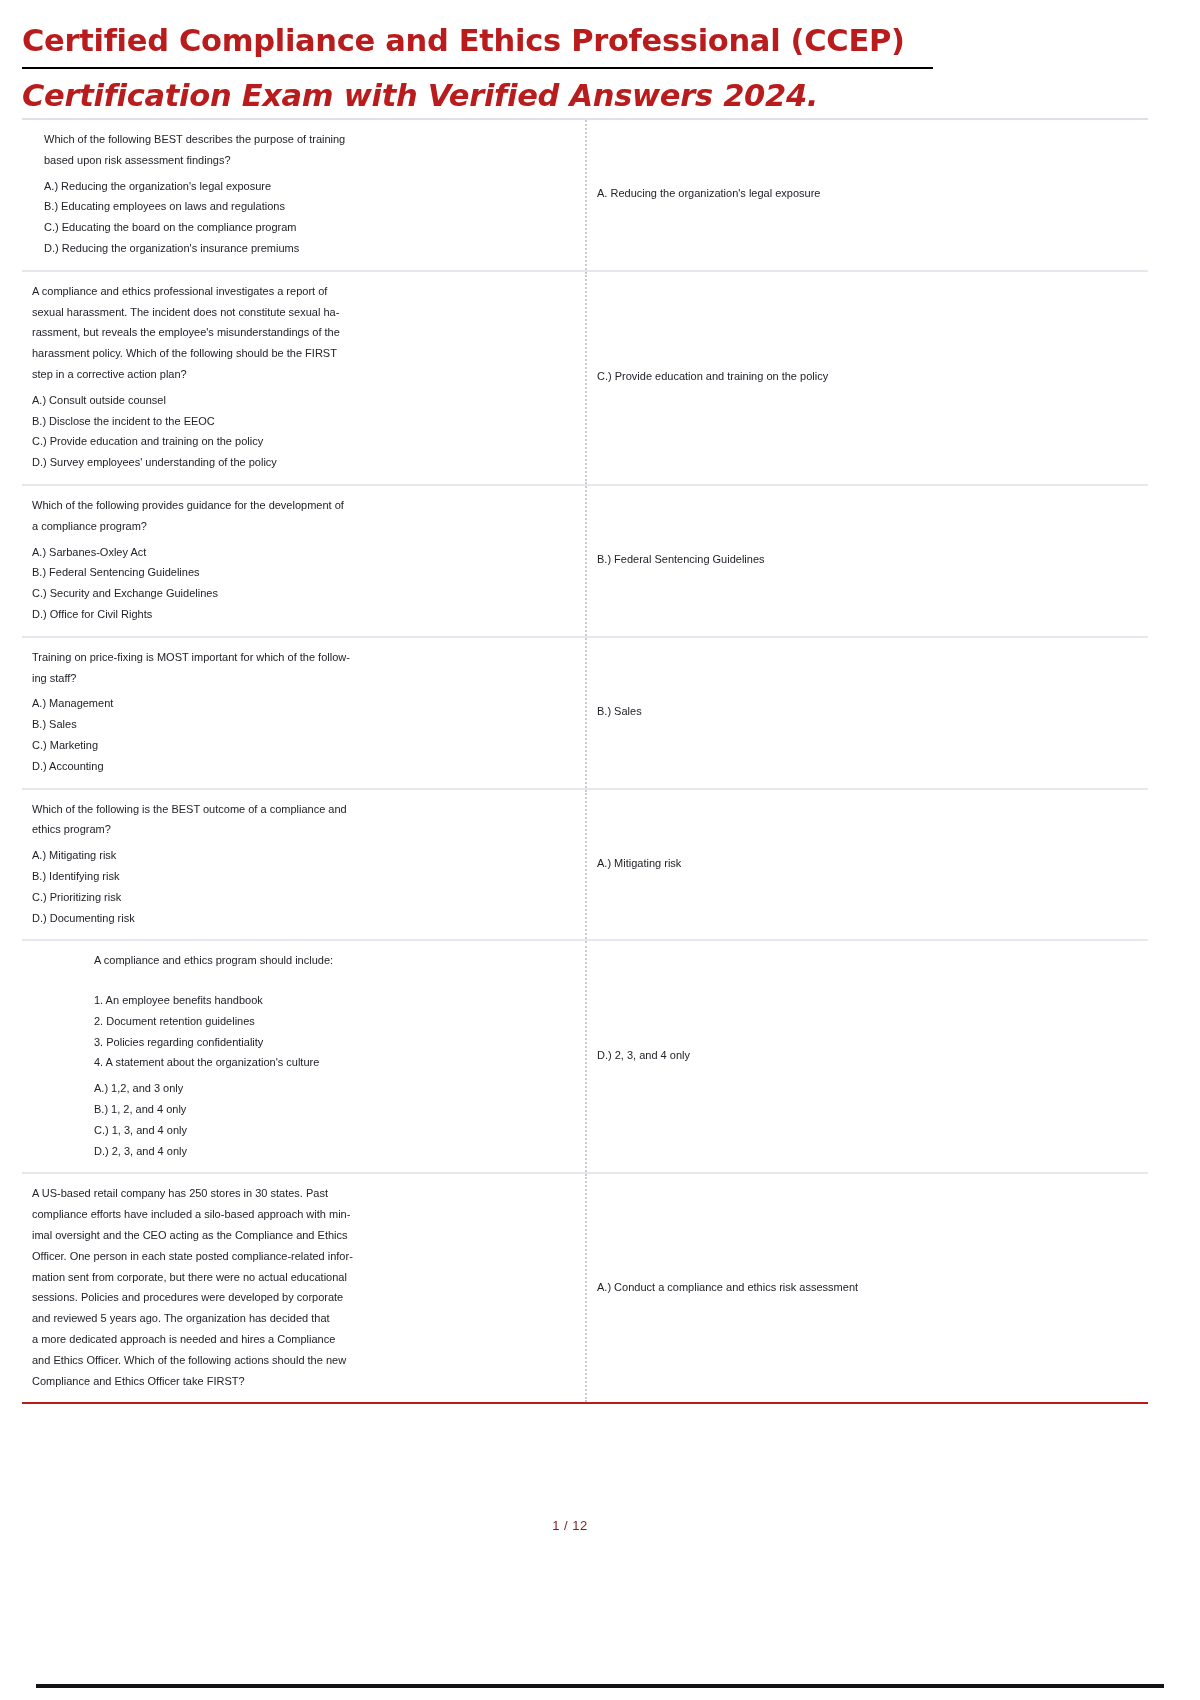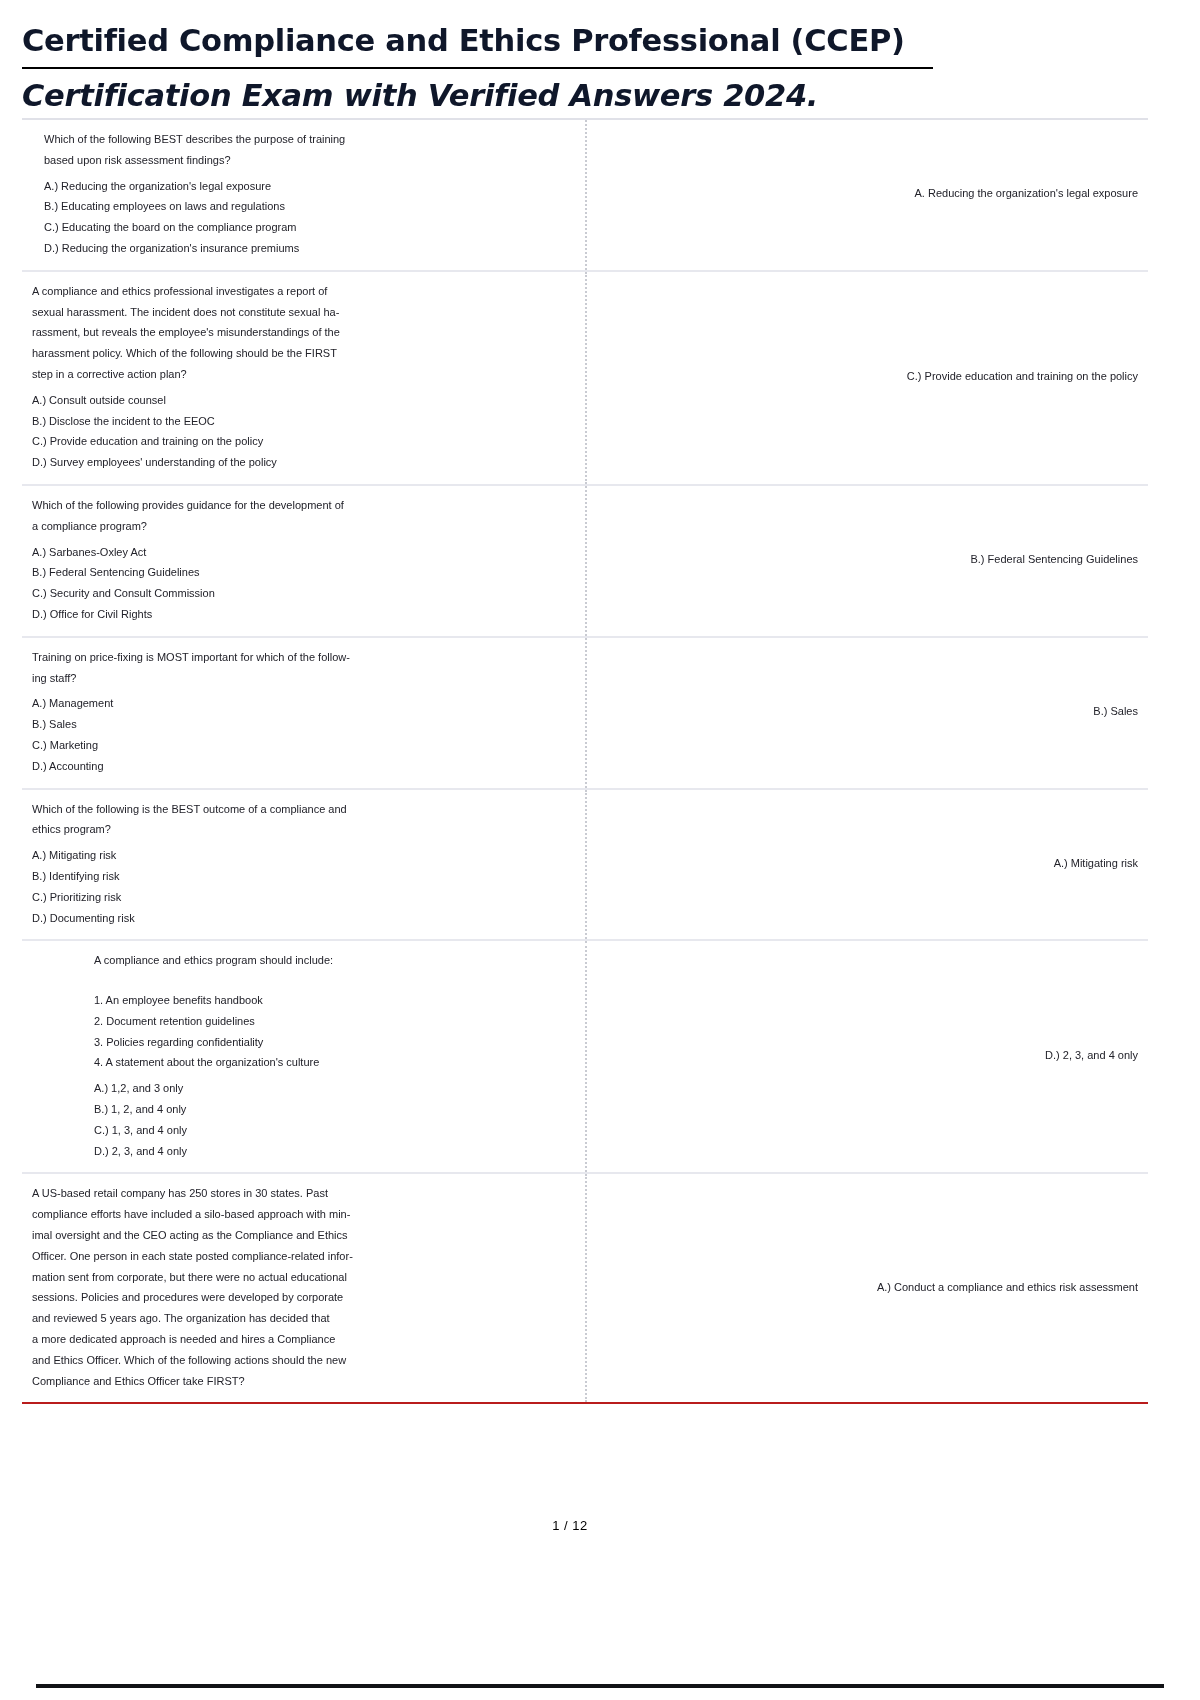--- a/index.html
+++ b/index.html
@@ -27,21 +27,21 @@
   .doc-title {
     position: absolute;
     left: 22px;
     top: 16px;
     width: 1060px;
     font-family: "DejaVu Sans", sans-serif;
     font-weight: bold;
     font-size: 30.5px;
     line-height: 50px;
     letter-spacing: -0.3px;
-    color: #0f172a;
+    color: #b91c1c;
   }
   .doc-title .line1 {
     display: inline-block;
     border-bottom: 2px solid #000;
     padding-right: 28px;
     padding-bottom: 1px;
   }
   .doc-title .line2 {
     display: block;
     margin-top: 2px;
@@ -72,21 +72,21 @@
     padding: 0;
   }
   td.q-cell {
     width: 545px;
     border-right: 2px dotted #c9cbd2;
     padding: 9px 8px 11px 10px;
   }
   td.a-cell {
     width: 541px;
     padding: 9px 10px 11px 10px;
-    text-align: right;
+    text-align: left;
     vertical-align: middle;
   }
 
   .q-text, .opt, .numitem, .a-text {
     font-family: "Liberation Sans", sans-serif;
     font-size: 11px;
     line-height: 20.8px;
     color: #22222a;
   }
   .q-text {
@@ -112,21 +112,21 @@
 
   
   .page-number {
     position: absolute;
     left: 0;
     top: 1518px;
     width: 1140px;
     text-align: center;
     font-family: "Liberation Sans", sans-serif;
     font-size: 13px;
-    color: #000000;
+    color: #7f1d1d;
     letter-spacing: 0.5px;
   }
 
   .bottom-rule {
     position: absolute;
     left: 36px;
     top: 1684px;
     width: 1128px;
     height: 4px;
     background: #111216;
@@ -177,21 +177,21 @@
             <span class="a-text">C.) Provide education and training on the policy</span>
           </td>
         </tr>
         <tr>
           <td class="q-cell">
             <div class="q-text ">Which of the following provides guidance for the development of
 a compliance program?</div>
             <div class="opt-list ">
               <div class="opt">A.) Sarbanes-Oxley Act</div>
               <div class="opt">B.) Federal Sentencing Guidelines</div>
-              <div class="opt">C.) Security and Consult Commission</div>
+              <div class="opt">C.) Security and Exchange Guidelines</div>
               <div class="opt">D.) Office for Civil Rights</div>
             </div>
           </td>
           <td class="a-cell">
             <span class="a-text">B.) Federal Sentencing Guidelines</span>
           </td>
         </tr>
         <tr>
           <td class="q-cell">
             <div class="q-text ">Training on price-fixing is MOST important for which of the follow-

